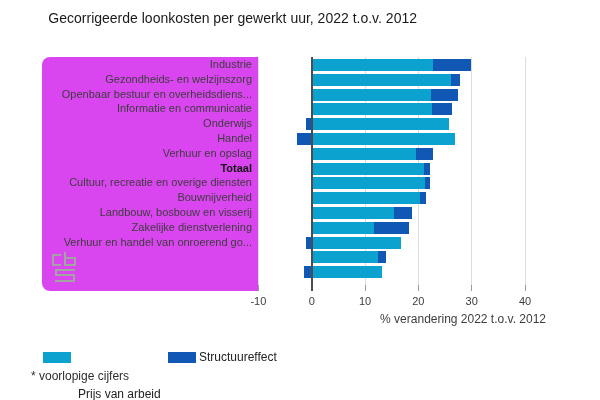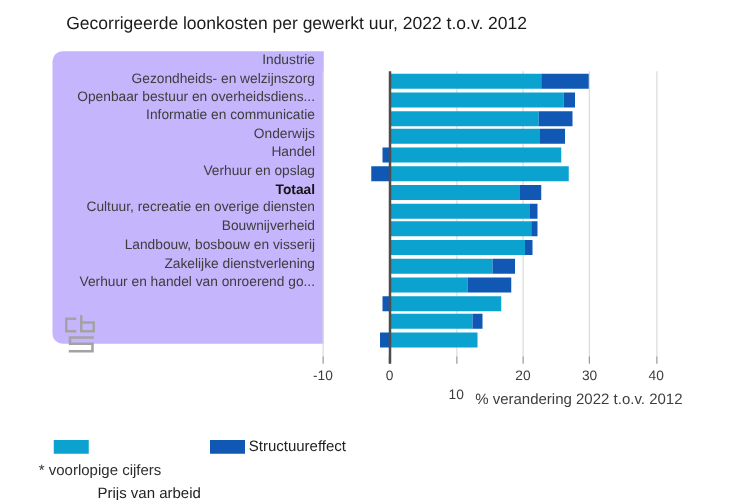--- a/index.html
+++ b/index.html
@@ -2,26 +2,26 @@
 <html><head>
 <meta charset="utf-8">
 <style>
   html,body { margin:0; padding:0; }
   body {
     width:600px; height:400px; position:relative;
     background:#ffffff; overflow:hidden;
     font-family:"Liberation Sans", sans-serif;
   }
   .title {
-    position:absolute; left:36px; top:8px; width:392px;
-    font-size:14px; line-height:20px; color:#1a1a1a; text-indent:17px;
+    position:absolute; left:25px; top:8px; width:392px;
+    font-size:14px; line-height:20px; color:#1a1a1a; text-indent:17px;text-align:right;
   }
   .panel {
-    position:absolute; left:42px; top:41px; width:217px; height:234px;
-    background:#c4b5fd; border-radius:8px 0 0 8px;
+    position:absolute; left:42px; top:57px; width:217px; height:234px;
+    background:#d946ef; border-radius:8px 0 0 8px;
   }
   .cat-row {
     height:14.8px; line-height:14.8px; font-size:11px; color:#3d3d3d;
     text-align:right; padding-right:7px; white-space:nowrap; overflow:hidden;
   }
   .cat-row.bold { font-weight:bold; color:#141414; }
   #plot { position:absolute; left:258px; top:57px; width:292px; height:280px; }
   .gridline { position:absolute; top:0; height:228px; width:1px; background:#dcdcdc; z-index:1; }
   .zeroline { position:absolute; top:0; height:234px; width:2px; background:#4d4d4d; z-index:3; }
   .tick { position:absolute; top:228px; height:6px; width:1px; background:#9b9b9b; }
@@ -69,21 +69,21 @@
 <div id="plot">
   <div class="xlabel">% verandering 2022 t.o.v. 2012</div>
 <div class="gridline" style="left: -0.13px;"></div>
     <div class="tick" style="left: -0.13px;"></div>
     <div class="ticklabel" style="left: -16.63px;">-10</div>
     <div class="zeroline" style="left: 52.7px;"></div>
     <div class="tick" style="left: 53.2px;"></div>
     <div class="ticklabel" style="left: 36.7px;">0</div>
     <div class="gridline" style="left: 106.53px;"></div>
     <div class="tick" style="left: 106.53px;"></div>
-    <div class="ticklabel" style="left: 90.03px; margin-top: 15px;">10</div>
+    <div class="ticklabel" style="left: 90.03px;">10</div>
     <div class="gridline" style="left: 159.86px;"></div>
     <div class="tick" style="left: 159.86px;"></div>
     <div class="ticklabel" style="left: 143.36px; text-align: center;">20</div>
     <div class="gridline" style="left: 213.19px;"></div>
     <div class="tick" style="left: 213.19px;"></div>
     <div class="ticklabel" style="left: 196.69px;">30</div>
     <div class="gridline" style="left: 266.52px;"></div>
     <div class="tick" style="left: 266.52px;"></div>
     <div class="ticklabel" style="left: 250.02px;">40</div>
     <div class="bar" style="top: 2px; left: 53.7px; width: 121.592px; background: rgb(11, 162, 207);"></div>

